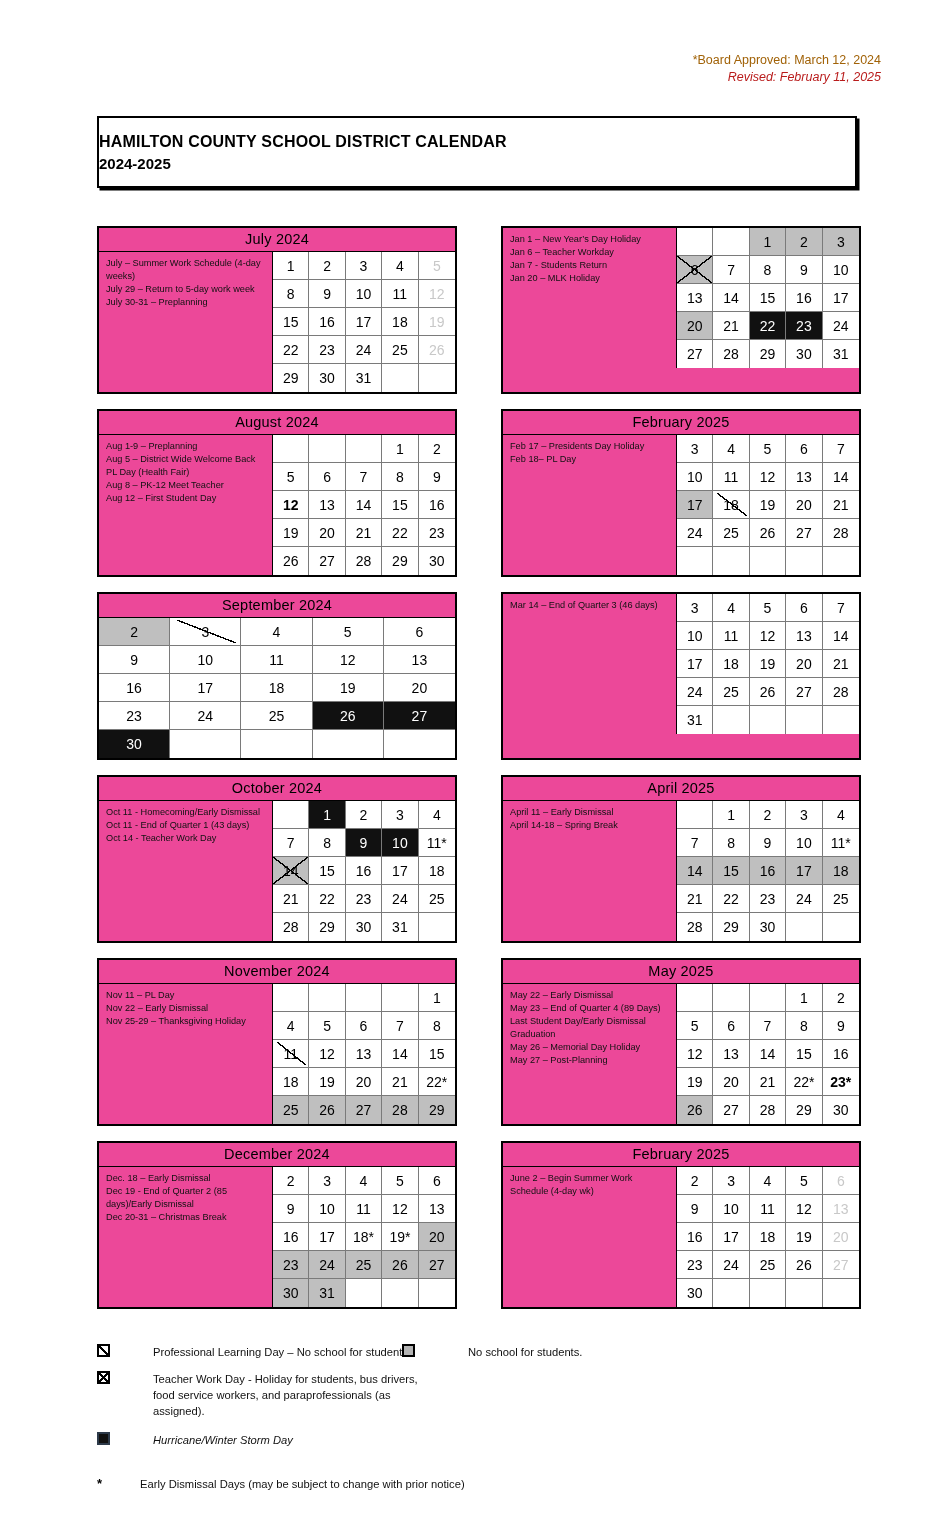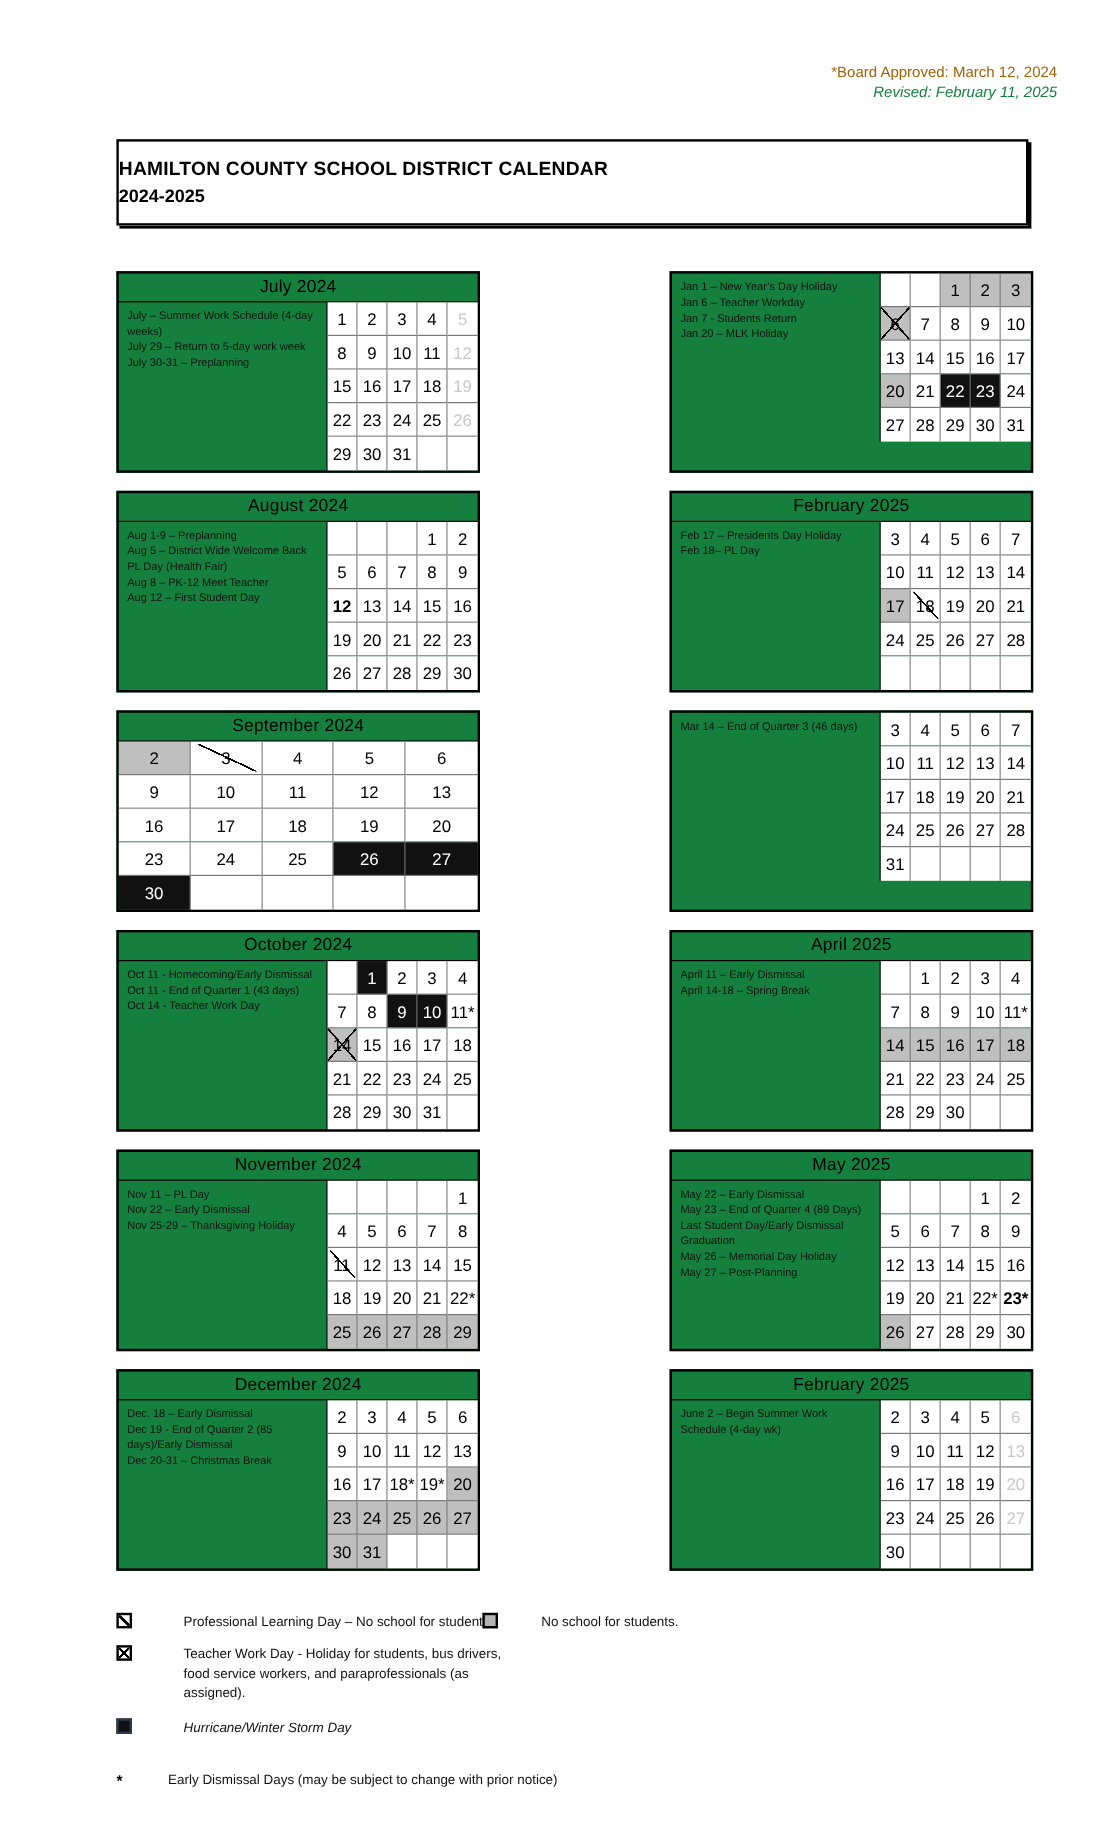--- a/index.html
+++ b/index.html
@@ -24,21 +24,21 @@
     text-align: right;
     line-height: 1.32;
   }
   #approval-block .approved {
     font-size: 12.5px;
     color: #a16207;
   }
   #approval-block .revised {
     font-size: 12.5px;
     font-style: italic;
-    color: #15803d;
+    color: #b91c1c;
   }
 
   
   #title-banner {
     position: absolute;
     left: 97px;
     top: 116px;
     width: 760px;
     height: 72px;
     border: 2.5px solid #000;
@@ -65,24 +65,24 @@
     left: 97px;
     top: 226px;
     width: 764px;
   }
   .month-row {
     display: flex;
     justify-content: space-between;
     margin-bottom: 15px;
   }
   .month-box {
-    width: 303px;
+    width: 360px;
     border: 2px solid #000;
     box-sizing: border-box;
-    background: #15803d;
+    background: #ec4899;
   }
   .month-title {
     text-align: center;
     font-size: 14.5px;
     padding: 3px 0 4px;
     border-bottom: 1px solid #000;
     letter-spacing: .2px;
   }
   .month-body {
     display: flex;
@@ -673,20 +673,20 @@
 assigned).</span>
   </div>
 
   <div class="legend-row" style="left:0px; top:94px;">
     <span class="legend-icon ic-storm"></span>
     <span class="legend-text" style="margin-left:43px;font-style:italic;">Hurricane/Winter Storm Day</span>
   </div>
 
   <div class="legend-row" style="left:305px; top:6px;">
     <span class="legend-icon ic-noschool"></span>
-    <span class="legend-text" style="margin-left:36px;">No school for  students.</span>
+    <span class="legend-text" style="margin-left:53px;">No school for  students.</span>
   </div>
 
   <div class="legend-row" style="left:0px; top:138px;">
     <span class="legend-star">*</span>
     <span class="legend-text" style="margin-left:38px;">Early Dismissal Days (may be subject to change with prior notice)</span>
   </div>
 </div>
 
 </body></html>

